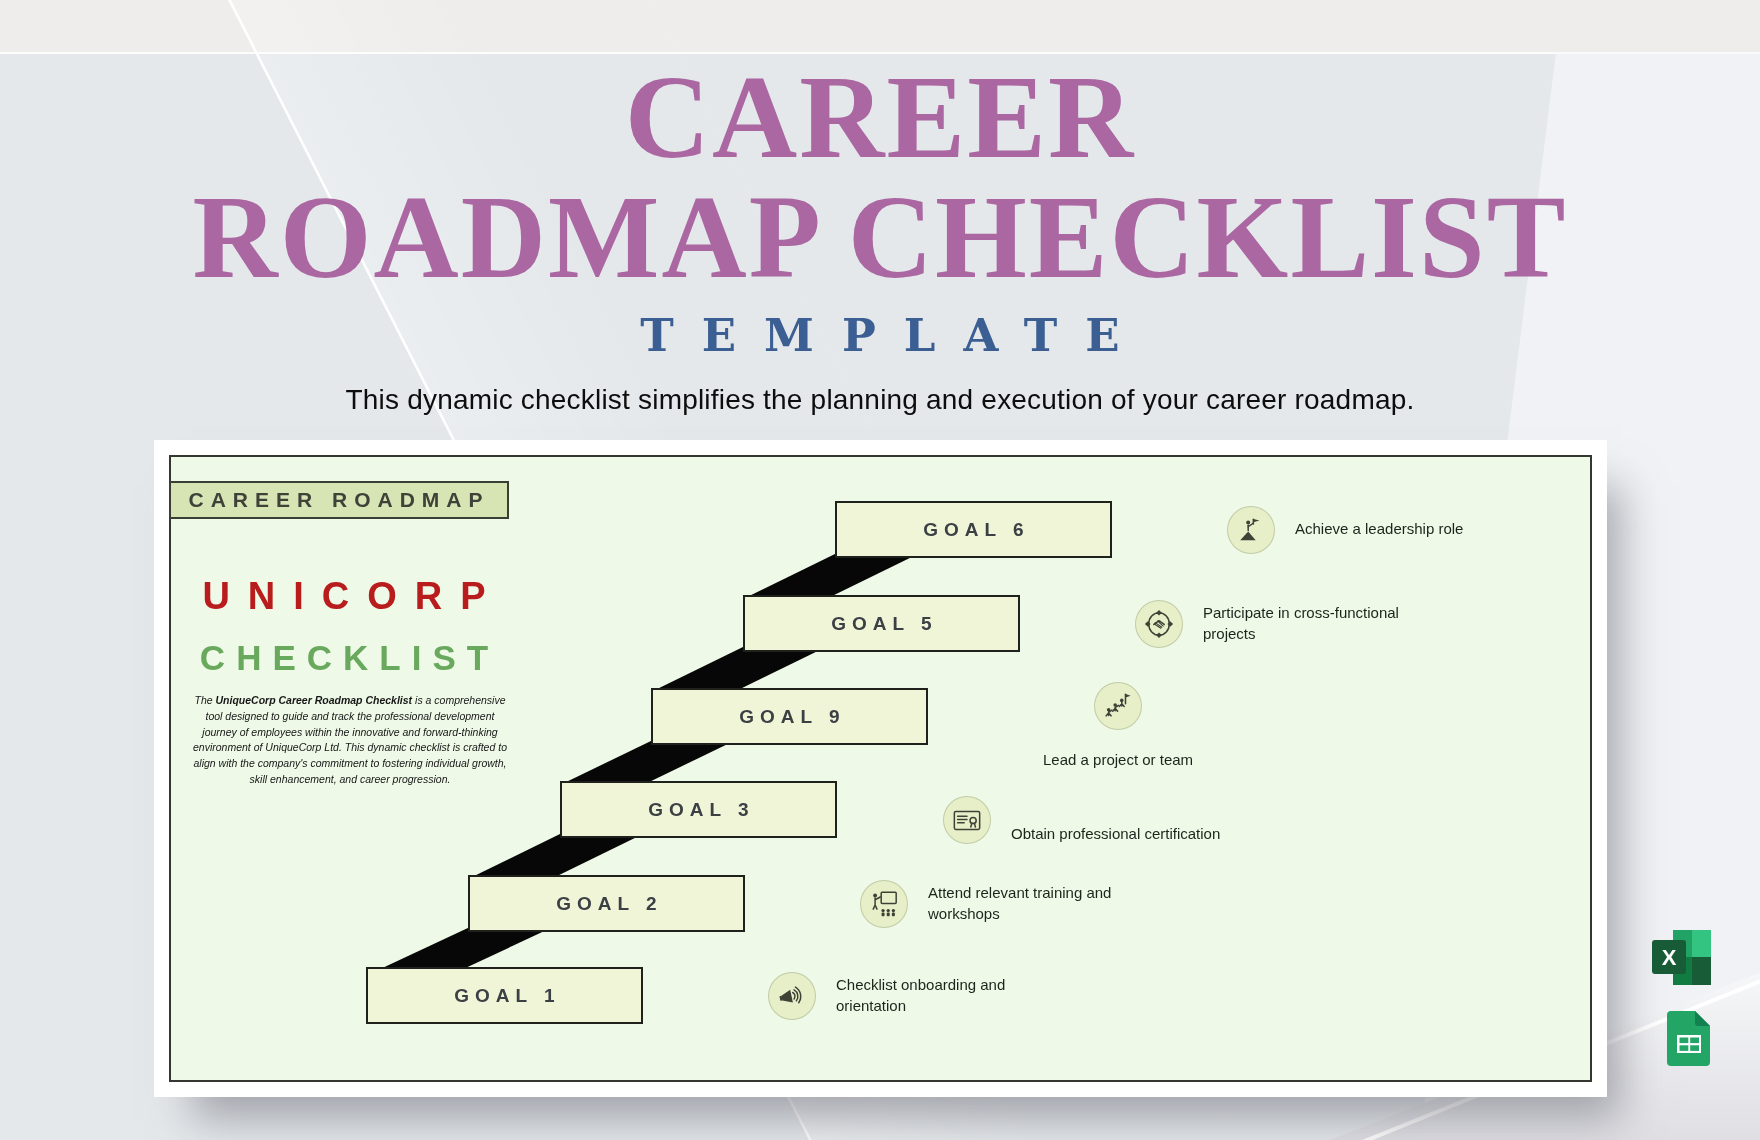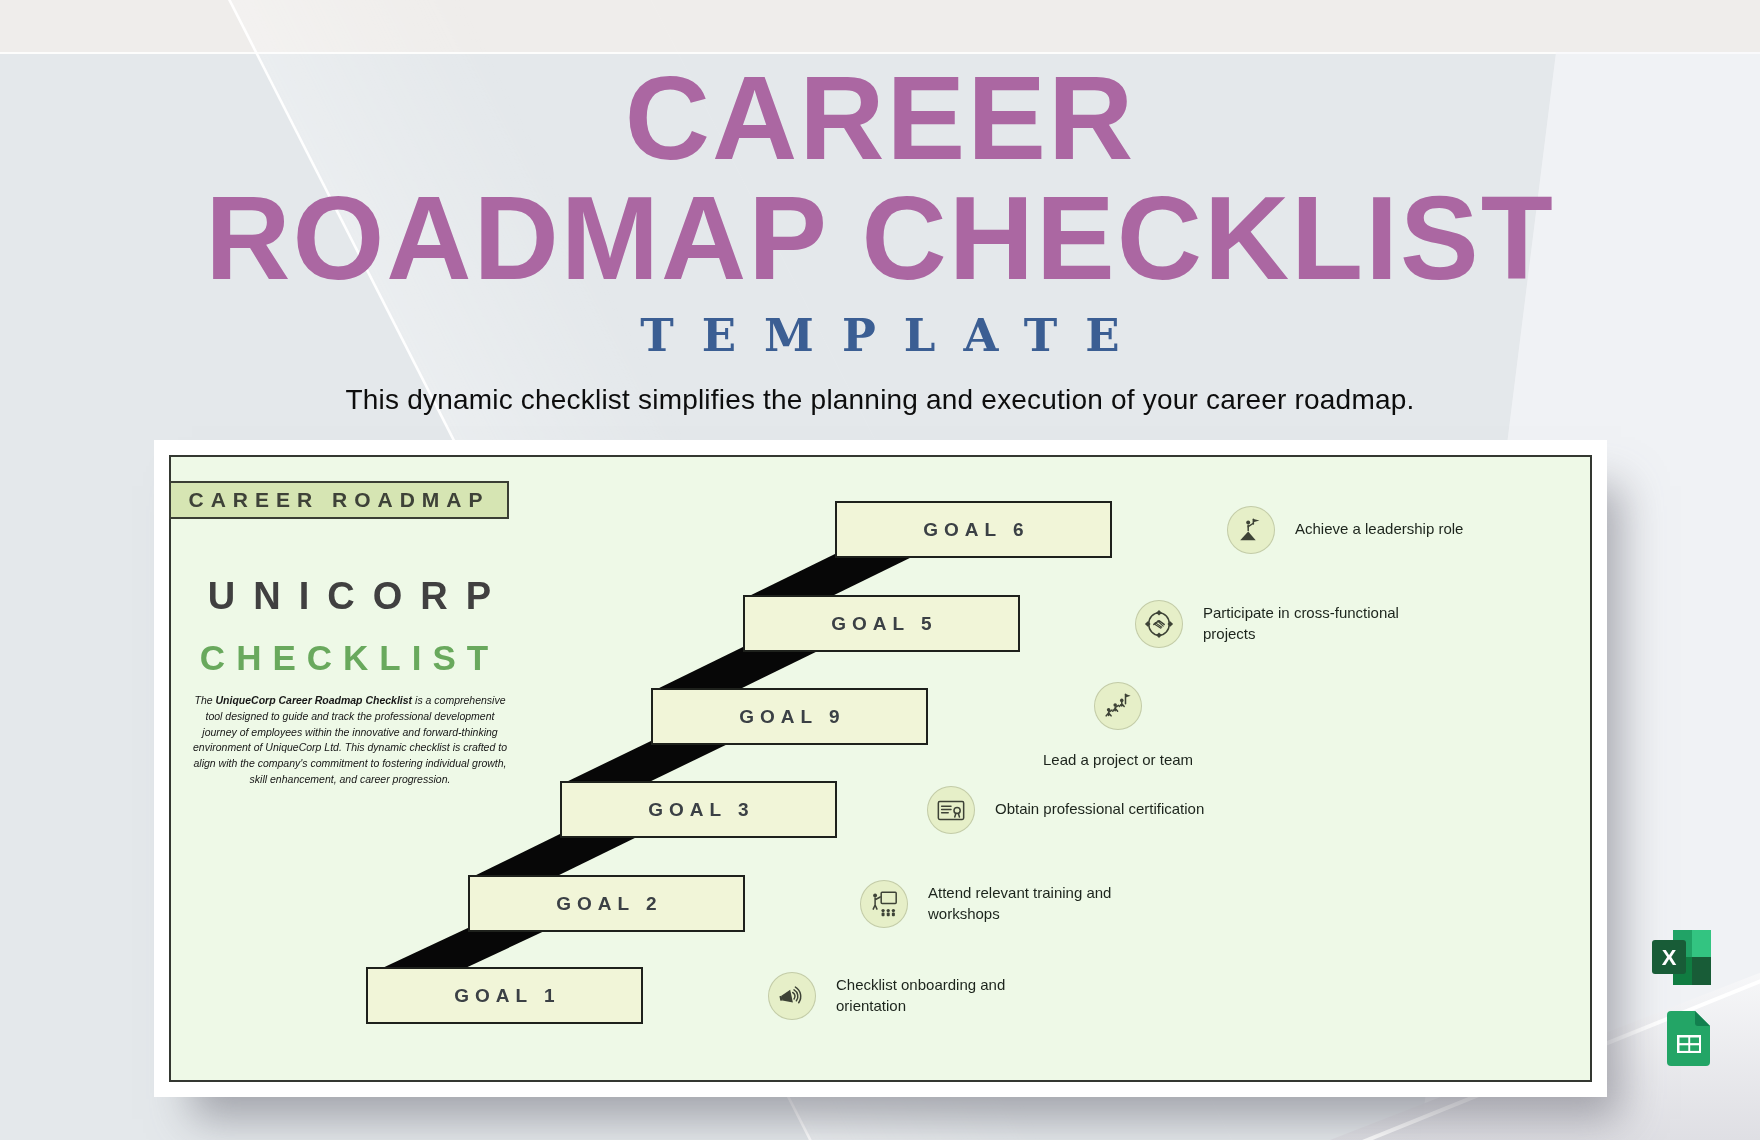--- a/index.html
+++ b/index.html
@@ -17,58 +17,58 @@
                background:rgba(249,249,251,.6);
                clip-path:polygon(40% 0,100% 0,100% 100%,0 100%);}
   .corner-br{position:absolute;right:0;bottom:0;width:430px;height:190px;
              background:linear-gradient(180deg,rgba(255,255,255,.65),rgba(222,222,227,.95));
              clip-path:polygon(0 100%,100% 12%,100% 100%);}
   .seam-br{position:absolute;left:1330px;top:1040px;width:560px;height:4px;
            background:rgba(255,255,255,.95);transform:rotate(-22deg);}
 
   
   .header{position:absolute;top:58px;left:0;width:100%;text-align:center;}
-  .title{font-family:Liberation Sans, sans-serif;font-weight:700;color:#ab67a2;
+  .title{font-family:Liberation Serif, serif;font-weight:700;color:#ab67a2;
          font-size:118px;line-height:1.02;letter-spacing:2px;margin:0;}
   .badge{margin-top:10px;font-family:"DejaVu Serif",serif;font-weight:700;
          color:#3b5e93;font-size:45px;letter-spacing:28px;text-indent:28px;}
   .subtitle{margin-top:22px;font-size:28px;color:#0d0d0d;letter-spacing:.2px;}
 
   
   .frame{position:absolute;left:154px;top:440px;width:1453px;height:657px;
          background:#ffffff;box-sizing:border-box;padding:15px;
          box-shadow:26px 34px 40px -12px rgba(110,110,120,.55);}
   .card{position:relative;width:100%;height:100%;box-sizing:border-box;
         border:2px solid #343831;background:#eef9e7;}
 
   .chip{position:absolute;left:-2px;top:24px;width:336px;height:34px;
         background:#d6e5b3;border:2px solid #3a3e34;display:flex;
         align-items:center;justify-content:center;
         font-weight:700;font-size:21px;letter-spacing:7px;color:#3e4238;}
 
   .brand{position:absolute;left:8px;top:118px;width:330px;text-align:center;}
-  .brand-1{font-weight:700;font-size:38px;letter-spacing:18px;text-indent:18px;color:#404040;text-align:right;}
+  .brand-1{font-weight:700;font-size:38px;letter-spacing:18px;text-indent:18px;color:#b91c1c;}
   .brand-2{margin-top:20px;font-weight:700;font-size:35px;letter-spacing:11px;text-indent:11px;color:#69a95d;}
   .desc{position:absolute;left:20px;top:236px;width:318px;font-size:10.5px;
         font-style:italic;line-height:1.5;text-align:center;color:#161616;}
   .desc b{font-weight:700;}
 
   .connectors{position:absolute;left:0;top:0;width:1419px;height:623px;}
 
   .goal-box{position:absolute;width:277px;height:57px;box-sizing:border-box;
             background:#f1f5d8;border:2px solid #1e211c;display:flex;
             align-items:center;justify-content:center;font-weight:700;
             font-size:19px;letter-spacing:6px;text-indent:6px;color:#3b4045;}
   .g6{left:664px;top:44px;}  .g5{left:572px;top:138px;}
   .g4{left:480px;top:231px;} .g3{left:389px;top:324px;}
   .g2{left:297px;top:418px;} .g1{left:195px;top:510px;}
 
   .task-row{position:absolute;height:69px;display:flex;align-items:center;gap:20px;}
   .t6{left:1056px;top:38px;}  .t5{left:964px;top:132px;}
-  .t4{left:872px;top:225px;flex-direction:column;}  .t3{left:756px;top:318px;}
+  .t4{left:872px;top:225px;flex-direction:column;}  .t3{left:772px;top:318px;align-items:flex-end;}
   .t2{left:689px;top:412px;}  .t1{left:597px;top:504px;}
   .task-circle{width:48px;height:48px;border-radius:50%;background:#e6efc8;
                box-shadow:inset 0 0 0 1px rgba(90,100,70,.25);
                display:flex;align-items:center;justify-content:center;flex:none;}
   .task-label{font-size:15px;line-height:1.35;color:#1c241c;max-width:225px;}
   .icon-svg{stroke:#3d4236;fill:none;stroke-width:1.6;stroke-linecap:round;stroke-linejoin:round;}
   .icon-svg .f{fill:#3d4236;stroke:none;}
 
   
   .fmt{position:absolute;cursor:pointer;}

